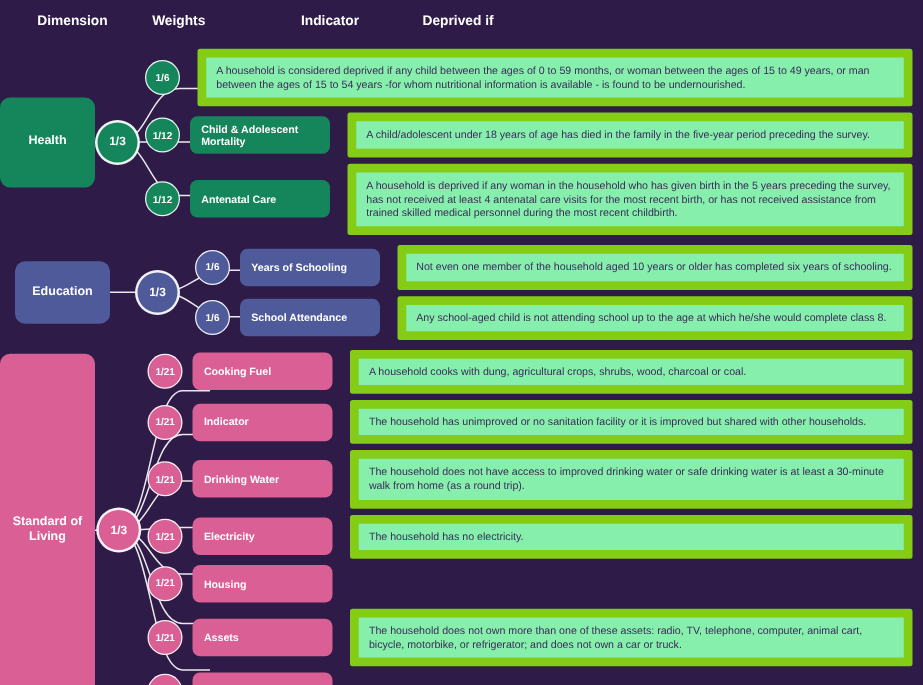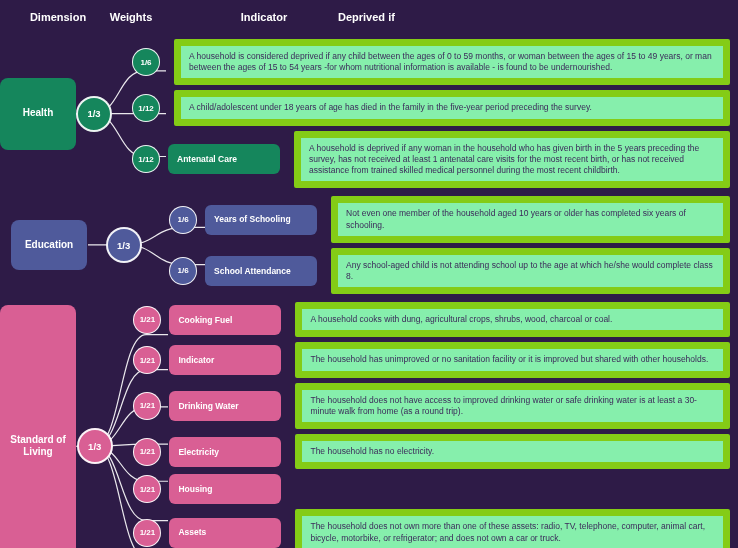--- a/index.html
+++ b/index.html
@@ -5,21 +5,21 @@
   * { margin:0; padding:0; box-sizing:border-box; }
   html, body { width:738px; height:548px; }
   body { font-family:"Liberation Sans", sans-serif; background:var(--background,#2e1b47); }
 
   .canvas { width:738px; height:548px; background:var(--background,#2e1b47); display:flex; flex-direction:column; overflow:hidden; }
 
   
   .page-header { position:relative; flex:0 0 auto; height:24px; margin-top:9px; }
   .h { position:absolute; top:2px; color:#ffffff; font-size:11px; font-weight:bold; }
   .h-dim       { left:20px;  width:76px;  text-align:center; }
-  .h-weights   { left:88px; width:86px;  text-align:center; }
+  .h-weights   { left:100px; width:86px;  text-align:center; }
   .h-indicator { left:206px; width:116px; text-align:center; }
   .h-deprived  { left:338px; }
 
   .groups { flex:1 1 auto; display:flex; flex-direction:column; justify-content:space-evenly; padding:2px 0 4px; }
 
   .group { position:relative; display:flex; }
   .g-health    { --accent: var(--health,#15865c); }
   .g-education { --accent: var(--education,#4f5a9b); }
   .g-sol       { --accent: var(--standard-of-living,#d95f94); }
 
@@ -33,21 +33,21 @@
   .dim-box { width:76px; min-height:50px; border-radius:8px; background:var(--accent); color:#fff;
              font-weight:bold; font-size:10px; line-height:1.25; display:flex; align-items:center;
              justify-content:center; text-align:center; padding:6px 4px; }
   .g-health .dim-box { min-height:72px; }
   .g-sol .dim-box { align-self:stretch; height:auto; margin:7px 0; }
 
   .dim-weight { width:36px; height:36px; border-radius:50%; background:var(--accent);
                 border:2px solid rgba(255,255,255,.92); color:#fff; font-weight:bold; font-size:9.5px;
                 display:flex; align-items:center; justify-content:center; }
 
-  .ind-weight { flex:0 0 28px; width:28px; height:28px; margin-left:20px; border-radius:50%;
+  .ind-weight { flex:0 0 28px; width:28px; height:28px; margin-left:4px; border-radius:50%;
                 background:var(--accent); border:1.5px solid rgba(255,255,255,.92); color:#fff;
                 font-weight:bold; font-size:8px; display:flex; align-items:center; justify-content:center; }
 
   .ind-box { flex:0 0 112px; min-height:30px; margin-left:8px; border-radius:6px; background:var(--accent);
              color:#fff; font-weight:bold; font-size:8.5px; line-height:1.2; display:flex; align-items:center;
              padding:4px 9px; }
 
   .desc-box { flex:1 1 auto; margin-left:14px; margin-right:8px; background:#86efac;
               border:7px solid #84cc16; border-radius:2px; color:#3b2a5a; font-size:8.5px;
               line-height:1.32; padding:5px 8px; }
@@ -82,26 +82,27 @@
       <div class="weight-area">
         <div class="dim-weight">1/3</div>
       </div>
       <div class="rows">
         <div class="row">
           <div class="ind-weight">1/6</div>
           <div class="desc-box">A household is considered deprived if any child between the ages of 0 to 59 months, or woman between the ages of 15 to 49 years, or man between the ages of 15 to 54 years -for whom nutritional information is available - is found to be undernourished.</div>
         </div>
         <div class="row">
           <div class="ind-weight">1/12</div>
+          <div class="ind-box">Child &amp; Adolescent Mortality</div>
           <div class="desc-box">A child/adolescent under 18 years of age has died in the family in the five-year period preceding the survey.</div>
         </div>
         <div class="row">
           <div class="ind-weight">1/12</div>
           <div class="ind-box">Antenatal Care</div>
-          <div class="desc-box">A household is deprived if any woman in the household who has given birth in the 5 years preceding the survey, has not received at least 1 antenatal care visits for the most recent birth, or has not received assistance from trained skilled medical personnel during the most recent childbirth.</div>
+          <div class="desc-box">A household is deprived if any woman in the household who has given birth in the 5 years preceding the survey, has not received at least 4 antenatal care visits for the most recent birth, or has not received assistance from trained skilled medical personnel during the most recent childbirth.</div>
         </div>
       </div>
     </section>
 
     <section class="group g-education">
       <svg class="connectors" viewBox="0 0 738 77.4375">
           <path d="M 87.96875 38.71875 L 125.9375 38.71875 M 125.9375 38.71875 C 154.9296875 38.71875 154.9296875 21.21875 183.921875 21.21875 L 205.921875 21.21875 M 125.9375 38.71875 C 154.9296875 38.71875 154.9296875 58.4375 183.921875 58.4375 L 205.921875 58.4375" fill="none" stroke="#ffffff" stroke-width="1.2" stroke-opacity="0.9"></path>
         </svg>
       <div class="dim-area">
         <div class="dim-box">Education</div>

